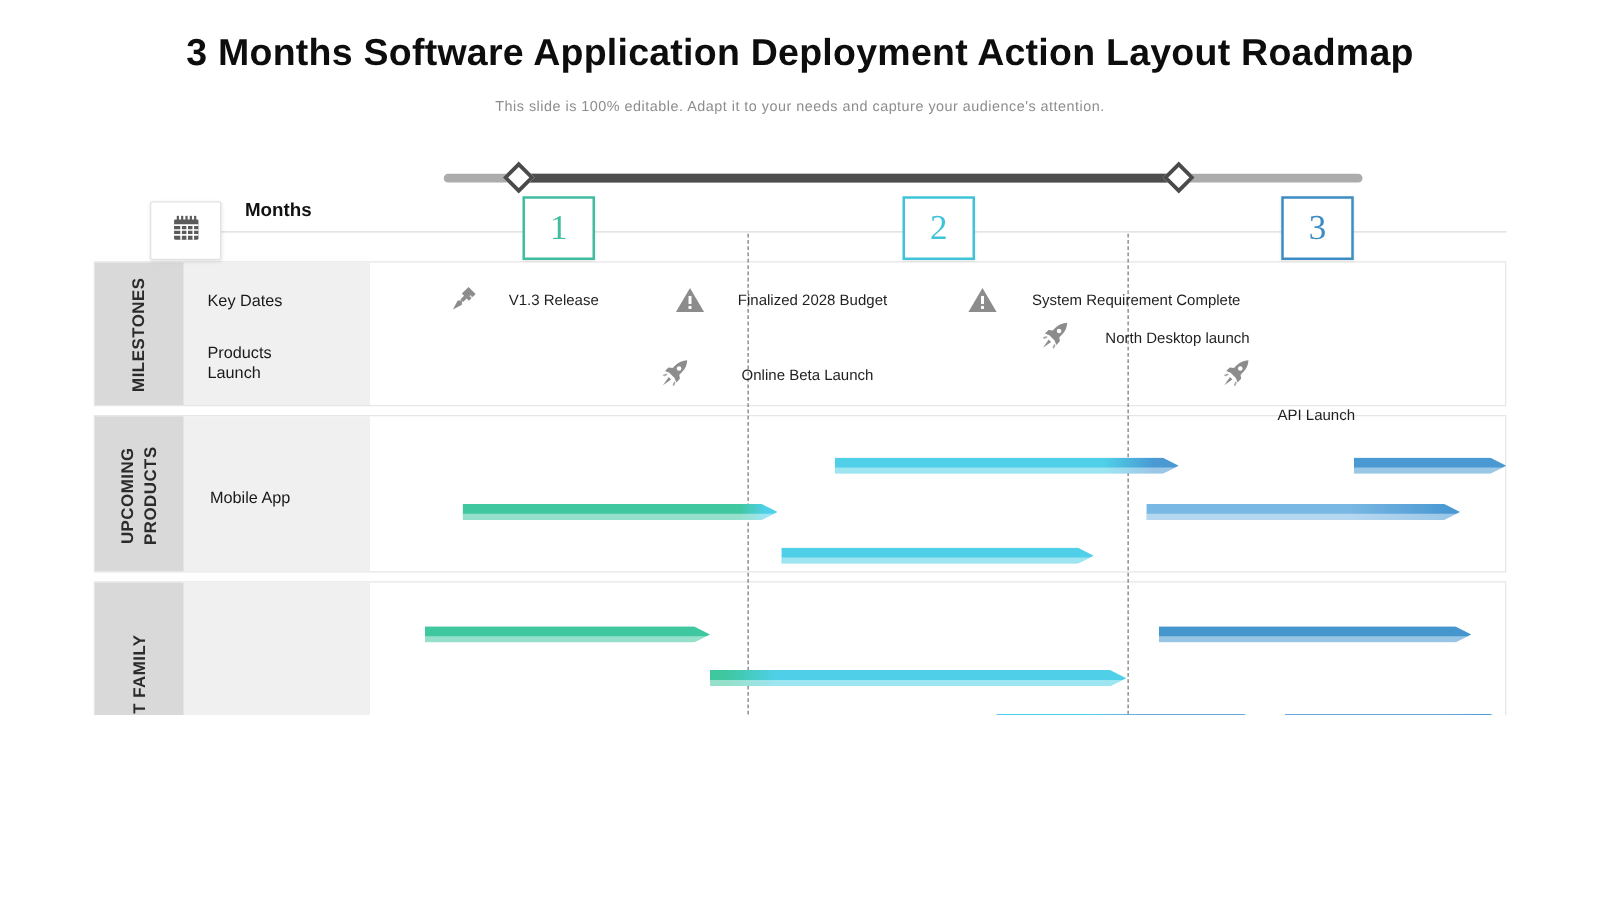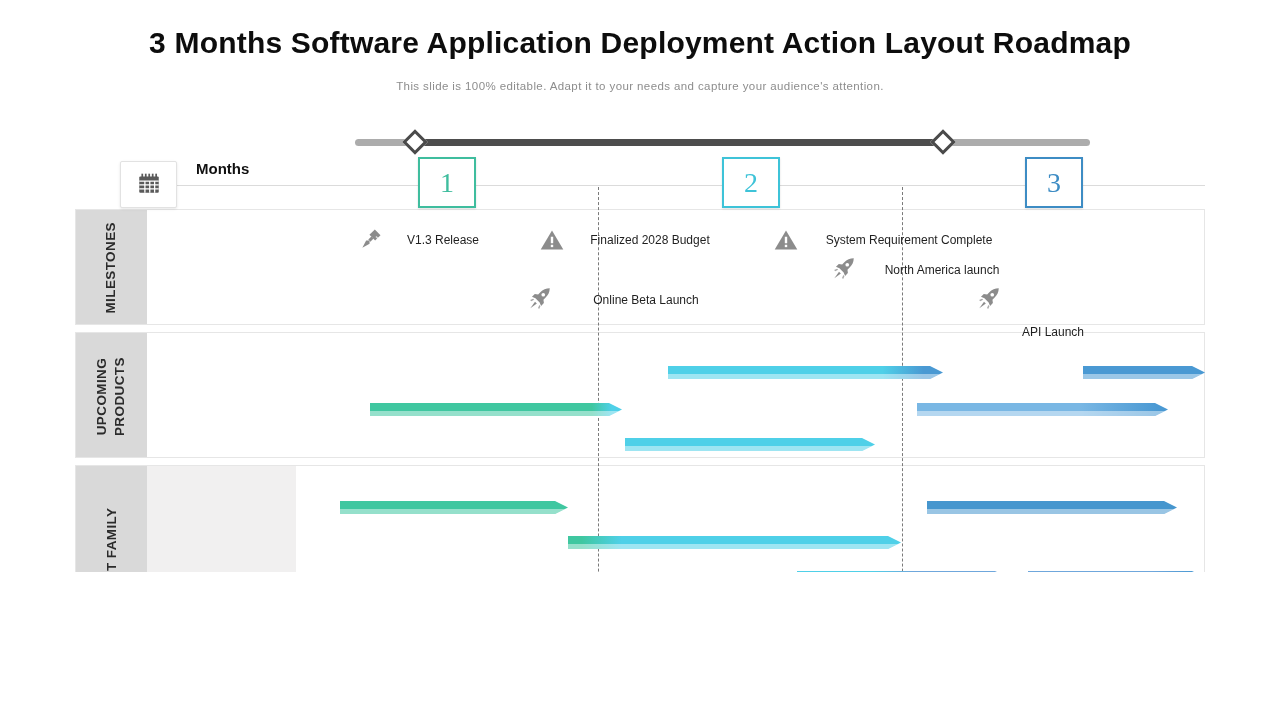--- a/index.html
+++ b/index.html
@@ -88,26 +88,34 @@
 
   <div id="grid-lines">
       <div class="dash" style="left: 598px;"></div>
       <div class="dash" style="left: 902px;"></div>
     </div>
 
   <div class="band" style="top:209px;height:116px;">
     <div class="col1">
       <div class="vlabel" style="width:116px;left:-23px;top:49px;">MILESTONES</div>
     </div>
+    <div class="col2">
+      <div class="sublabel" style="left:19px;top:23px;">Key Dates</div>
+      <div class="sublabel" style="left:19px;top:64px;">Products
+Launch</div>
+    </div>
   </div>
 
   <div class="band" style="top:332px;height:126px;">
     <div class="col1">
       <div class="vlabel" style="width:126px;left:-28px;top:46px;">UPCOMING
 PRODUCTS</div>
+    </div>
+    <div class="col2">
+      <div class="sublabel" style="left:21px;top:57px;">Mobile App</div>
     </div>
   </div>
 
   <div class="band" style="top:465px;height:207px;">
     <div class="col1">
       <div class="vlabel" style="width:207px;left:-68px;top:95px;">PRODUCT FAMILY</div>
     </div>
     <div class="col2"></div>
   </div>
 
@@ -134,21 +142,21 @@
         </svg></div>
       <div class="ms-label" style="left: 909px; top: 233px;">System Requirement Complete</div>
       <div class="ms-icon" style="left: 831px; top: 255px;"><svg viewBox="0 0 24 24">
           <g fill="#8C8C8C">
             <path d="M21 3c-3.4.1-6.4 1.4-8.7 3.7l-2 2-3.1-.4-2.6 2.6 3.2 1.3 3.9 3.9 1.3 3.2 2.6-2.6-.4-3.1 2-2C19.6 9.4 20.9 6.4 21 3z"></path>
             <path d="M7.4 15.4l-4.3 6 6-4.3z"></path>
             <path d="M2.9 13.9l2.7-1.2 1 1-2.7 1.2zM10.2 21.2l1.2-2.7 1 1-1.2 2.7z" opacity=".75"></path>
           </g>
           <circle cx="15" cy="9" r="1.7" fill="#fff"></circle>
         </svg></div>
-      <div class="ms-label" style="left: 942px; top: 263px;">North America launch</div>
+      <div class="ms-label" style="left: 942px; top: 263px;">North Desktop launch</div>
       <div class="ms-icon" style="left: 527px; top: 285px;"><svg viewBox="0 0 24 24">
           <g fill="#8C8C8C">
             <path d="M21 3c-3.4.1-6.4 1.4-8.7 3.7l-2 2-3.1-.4-2.6 2.6 3.2 1.3 3.9 3.9 1.3 3.2 2.6-2.6-.4-3.1 2-2C19.6 9.4 20.9 6.4 21 3z"></path>
             <path d="M7.4 15.4l-4.3 6 6-4.3z"></path>
             <path d="M2.9 13.9l2.7-1.2 1 1-2.7 1.2zM10.2 21.2l1.2-2.7 1 1-1.2 2.7z" opacity=".75"></path>
           </g>
           <circle cx="15" cy="9" r="1.7" fill="#fff"></circle>
         </svg></div>
       <div class="ms-label" style="left: 646px; top: 293px;">Online Beta Launch</div>
       <div class="ms-icon" style="left: 976px; top: 285px;"><svg viewBox="0 0 24 24">

